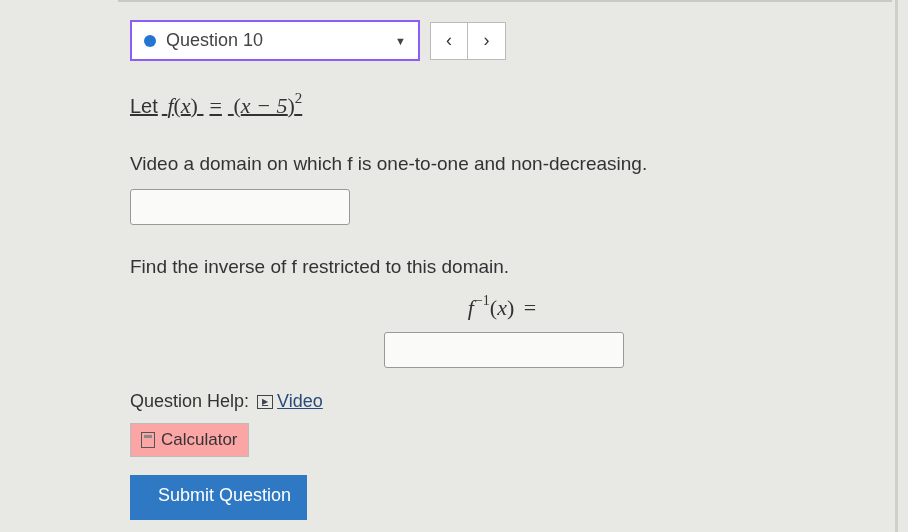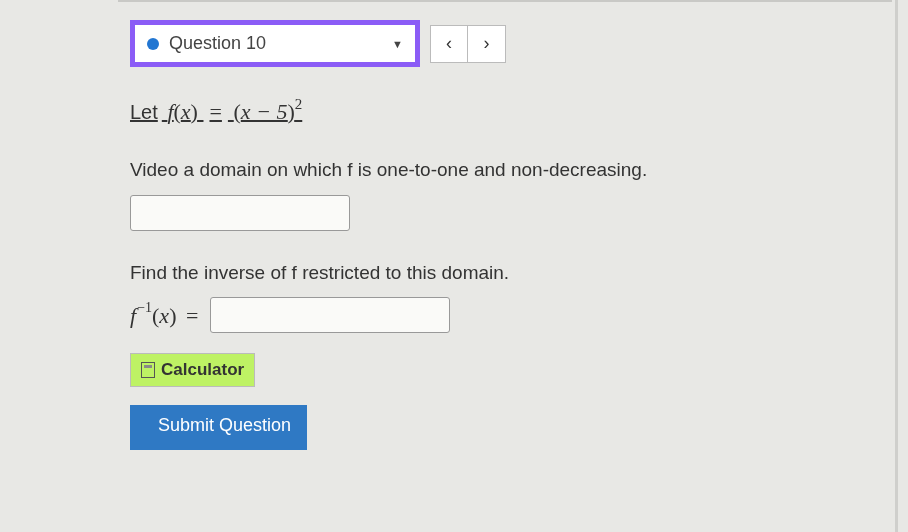--- a/index.html
+++ b/index.html
@@ -17,21 +17,21 @@
     .top-bar {
       display: flex;
       align-items: center;
       gap: 10px;
       margin-bottom: 28px;
     }
     .question-selector {
       display: flex;
       align-items: center;
       background: #fff;
-      border: 5px solid #8b5cf6;
+      border: 2px solid #8b5cf6;
       padding: 8px 12px;
       width: 290px;
       justify-content: space-between;
       cursor: pointer;
       gap: 48px;
     }
     .question-selector .left {
       display: flex;
       align-items: center;
       gap: 10px;
@@ -100,20 +100,21 @@
       font-size: 16px;
       margin-bottom: 28px;
       display: block;
     }
     .answer-input.wide { width: 240px; }
     .inline-row {
       display: flex;
       align-items: center;
       gap: 8px;
       margin-bottom: 20px;
+      flex-direction: column;
     }
     .inline-row .answer-input { margin-bottom: 0; }
     .finv-label {
       font-family: 'Times New Roman', serif;
       font-size: 22px;
       white-space: nowrap;
     }
     .finv-label .neg1 { font-size: 14px; vertical-align: super; position: relative; top:-2px; margin-left:1px;}
     .help-row {
       display: flex;
@@ -138,28 +139,27 @@
       align-items: center;
       justify-content: center;
       font-size: 8px;
       text-decoration: none;
       color:#444;
     }
     .calc-btn {
       display: inline-flex;
       align-items: center;
       gap: 6px;
-      background: #bef264;
+      background: #fca5a5;
       border: 1px solid #bbb;
       padding: 6px 10px;
       font-size: 17px;
       color: #333;
       cursor: pointer;
       margin-bottom: 18px;
-      font-weight: bold;
     }
     .calc-icon {
       width: 14px;
       height: 16px;
       border: 1px solid #555;
       position: relative;
       display:inline-block;
     }
     .calc-icon::before{
       content:"";
@@ -232,20 +232,27 @@
     </div>
 
     <div class="inline-row">
       <span class="finv-label">
         <span style="font-style:italic">f</span><span class="neg1">−1</span><span>(</span><span style="font-style:italic">x</span><span>)</span>
         <span style="margin:0 4px">=</span>
       </span>
       <input type="text" class="answer-input wide" value="" style="">
     </div>
 
+    <div class="help-row">
+      <span>Question Help:</span>
+      <a class="help-link">
+        <span class="video-icon">▶</span>
+        <span>Video</span>
+      </a>
+    </div>
 
     <button class="calc-btn">
       <span class="calc-icon"></span>
       <span>Calculator</span>
     </button>
 
     <div>
       <button class="submit-btn">
         <span>Submit Question</span>
       </button>

